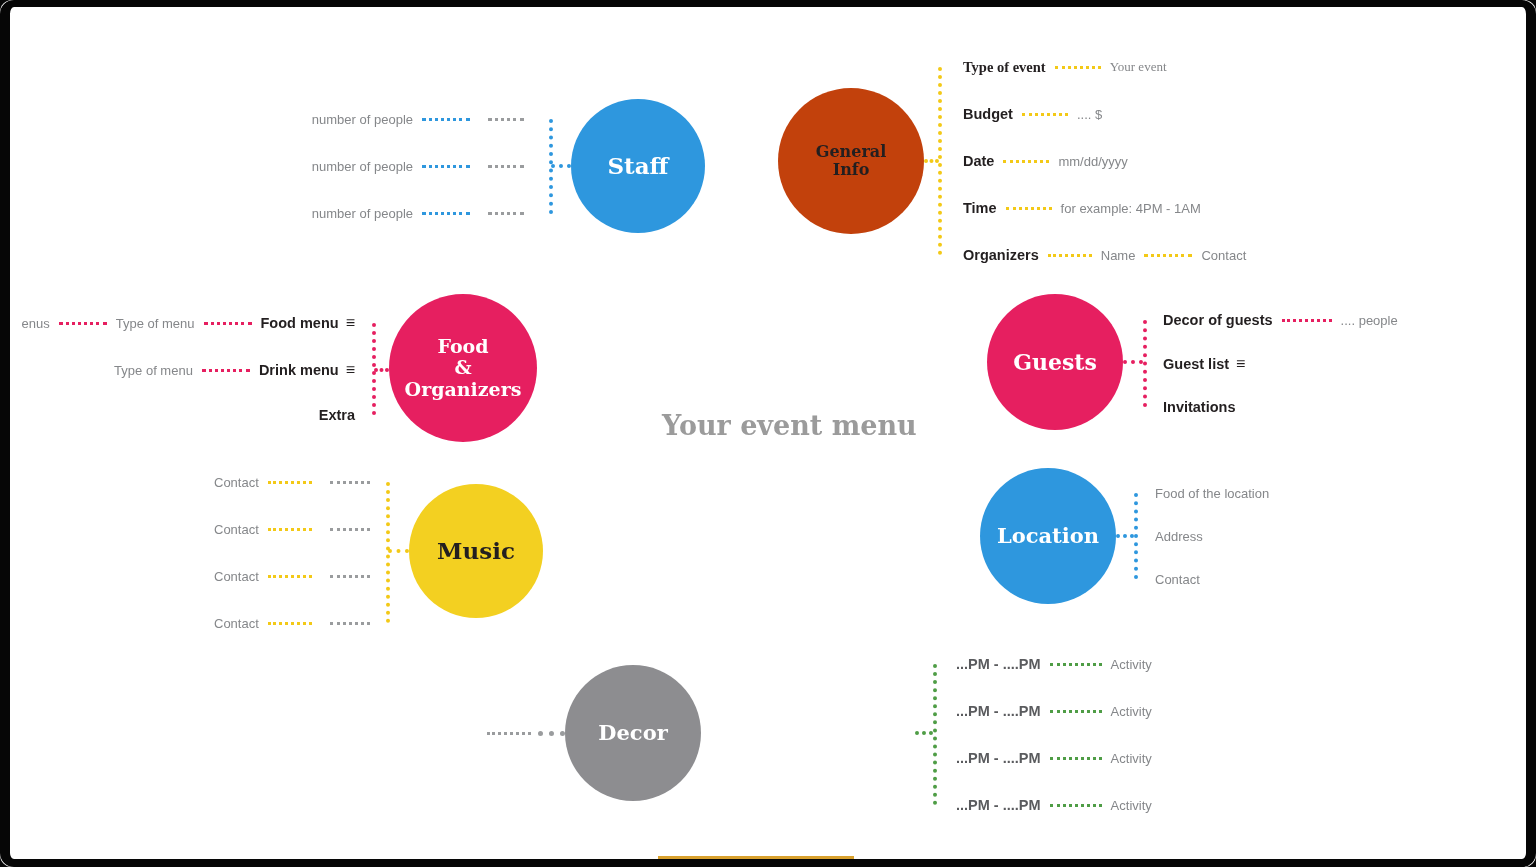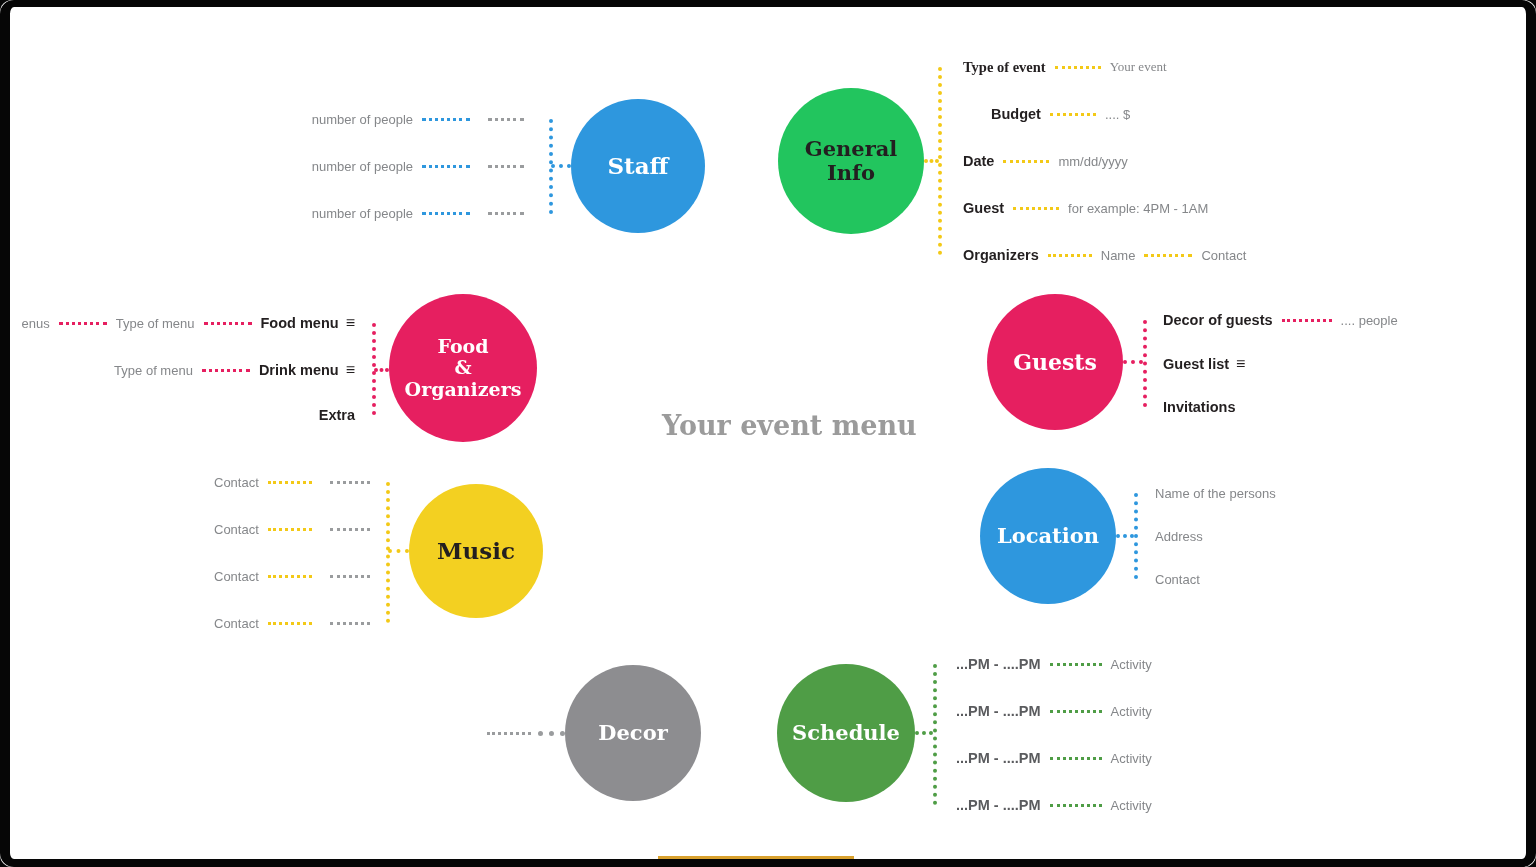--- a/index.html
+++ b/index.html
@@ -7,21 +7,21 @@
   .frame{position:absolute;left:0;top:0;width:1536px;height:867px;border:7px solid #060606;
          border-left-width:10px;border-right-width:10px;border-bottom-width:8px;
          border-radius:14px;box-sizing:border-box;pointer-events:none;z-index:99;}
 
   
   .circle{position:absolute;border-radius:50%;display:flex;flex-direction:column;align-items:center;
           justify-content:center;text-align:center;font-family:"DejaVu Serif",serif;font-weight:bold;
           line-height:1.12;cursor:pointer;}
   .circle span{display:block;}
   .c-staff   {left:571px;top:99px; width:134px;height:134px;background:#2e97de;color:#fff;font-size:23px;}
-  .c-general {left:778px;top:88px; width:146px;height:146px;background:#22c55e;color:#231f20;font-size:21px;}
+  .c-general {left:778px;top:88px; width:146px;height:146px;background:#c2410c;color:#231f20;font-size:16px;}
   .c-food    {left:389px;top:294px;width:148px;height:148px;background:#e61f60;color:#fff;font-size:19px;}
   .c-guests  {left:987px;top:294px;width:136px;height:136px;background:#e61f60;color:#fff;font-size:22px;}
   .c-music   {left:409px;top:484px;width:134px;height:134px;background:#f3d021;color:#231f20;font-size:23px;}
   .c-location{left:980px;top:468px;width:136px;height:136px;background:#2e97de;color:#fff;font-size:21px;}
   .c-decor   {left:565px;top:665px;width:136px;height:136px;background:#8d8d90;color:#fff;font-size:21px;}
   .c-schedule{left:777px;top:664px;width:138px;height:138px;background:#4f9d46;color:#fff;font-size:21px;}
 
   
   .row{position:absolute;display:flex;align-items:center;white-space:nowrap;height:20px;
        font-family:"Liberation Sans",sans-serif;}
@@ -80,32 +80,32 @@
     <span>General</span>
     <span>Info</span>
   </div>
   <div class="stub k-yellow" style="left:924px;top:159px;width:15px;"></div>
   <div class="vline k-yellow" style="left:938px;top:67px;height:188px;"></div>
   <div class="row" style="left:963px;top:57px;font-family:Liberation Serif, serif;">
     <span class="lbl bold">Type of event</span>
     <span class="dots d-yellow" style="width:46px;"></span>
     <span class="lbl">Your event</span>
   </div>
-  <div class="row" style="left:963px;top:104px;margin-left:28px;">
+  <div class="row" style="left:963px;top:104px;">
     <span class="lbl bold">Budget</span>
     <span class="dots d-yellow" style="width:46px;"></span>
     <span class="lbl">.... $</span>
   </div>
   <div class="row" style="left:963px;top:151px;">
     <span class="lbl bold">Date</span>
     <span class="dots d-yellow" style="width:46px;"></span>
     <span class="lbl">mm/dd/yyyy</span>
   </div>
   <div class="row" style="left:963px;top:198px;">
-    <span class="lbl bold">Guest</span>
+    <span class="lbl bold">Time</span>
     <span class="dots d-yellow" style="width:46px;"></span>
     <span class="lbl">for example: 4PM - 1AM</span>
   </div>
   <div class="row" style="left:963px;top:245px;">
     <span class="lbl bold">Organizers</span>
     <span class="dots d-yellow" style="width:44px;"></span>
     <span class="lbl">Name</span>
     <span class="dots d-yellow" style="width:48px;"></span>
     <span class="lbl">Contact</span>
   </div>
@@ -178,40 +178,37 @@
   <div class="circle c-location">
     <span>Location</span>
   </div>
 
   <div class="circle c-music">
     <span>Music</span>
   </div>
   <div class="stub k-blue" style="left:1116px;top:534px;width:18px;"></div>
   <div class="vline k-blue" style="left:1134px;top:493px;height:86px;"></div>
   <div class="row" style="left:1155px;top:483px;">
-    <span class="lbl">Name of the persons</span>
+    <span class="lbl">Food of the location</span>
   </div>
   <div class="row" style="left:1155px;top:526px;">
     <span class="lbl">Address</span>
   </div>
   <div class="row" style="left:1155px;top:569px;">
     <span class="lbl">Contact</span>
   </div>
 
   <div class="row" style="left:487px;top:723px;">
     <span class="dots d-gray" style="width:44px;margin:0;"></span>
     <span class="dots d-gray big" style="width:27px;margin:0 0 0 7px;"></span>
   </div>
   <div class="circle c-decor">
     <span>Decor</span>
   </div>
 
-  <div class="circle c-schedule">
-    <span>Schedule</span>
-  </div>
   <div class="stub k-green" style="left:915px;top:731px;width:18px;"></div>
   <div class="vline k-green" style="left:933px;top:664px;height:141px;"></div>
   <div class="row" style="left:956px;top:654px;">
     <span class="lbl time">...PM - ....PM</span>
     <span class="dots d-green" style="width:52px;"></span>
     <span class="lbl">Activity</span>
   </div>
   <div class="row" style="left:956px;top:701px;">
     <span class="lbl time">...PM - ....PM</span>
     <span class="dots d-green" style="width:52px;"></span>

